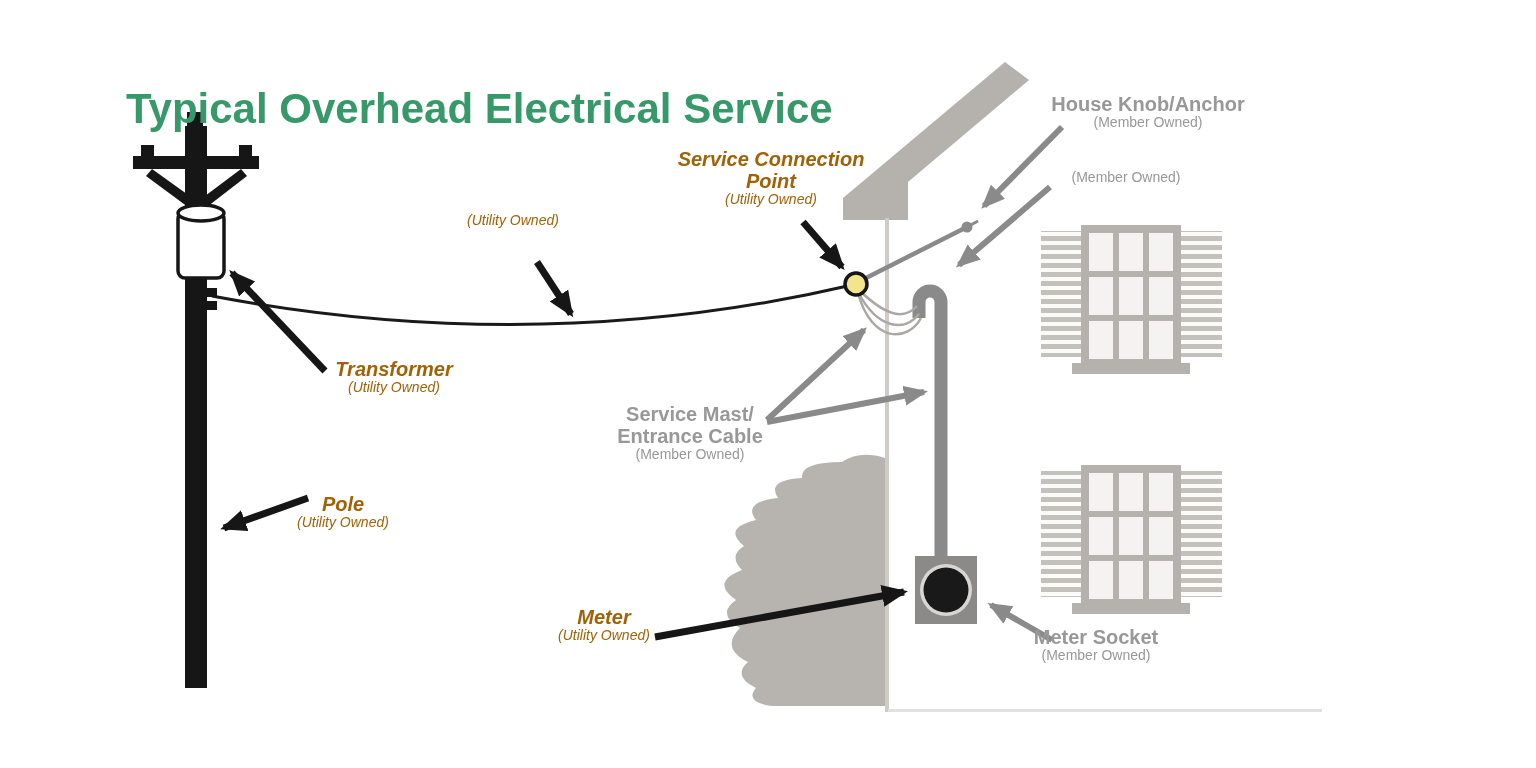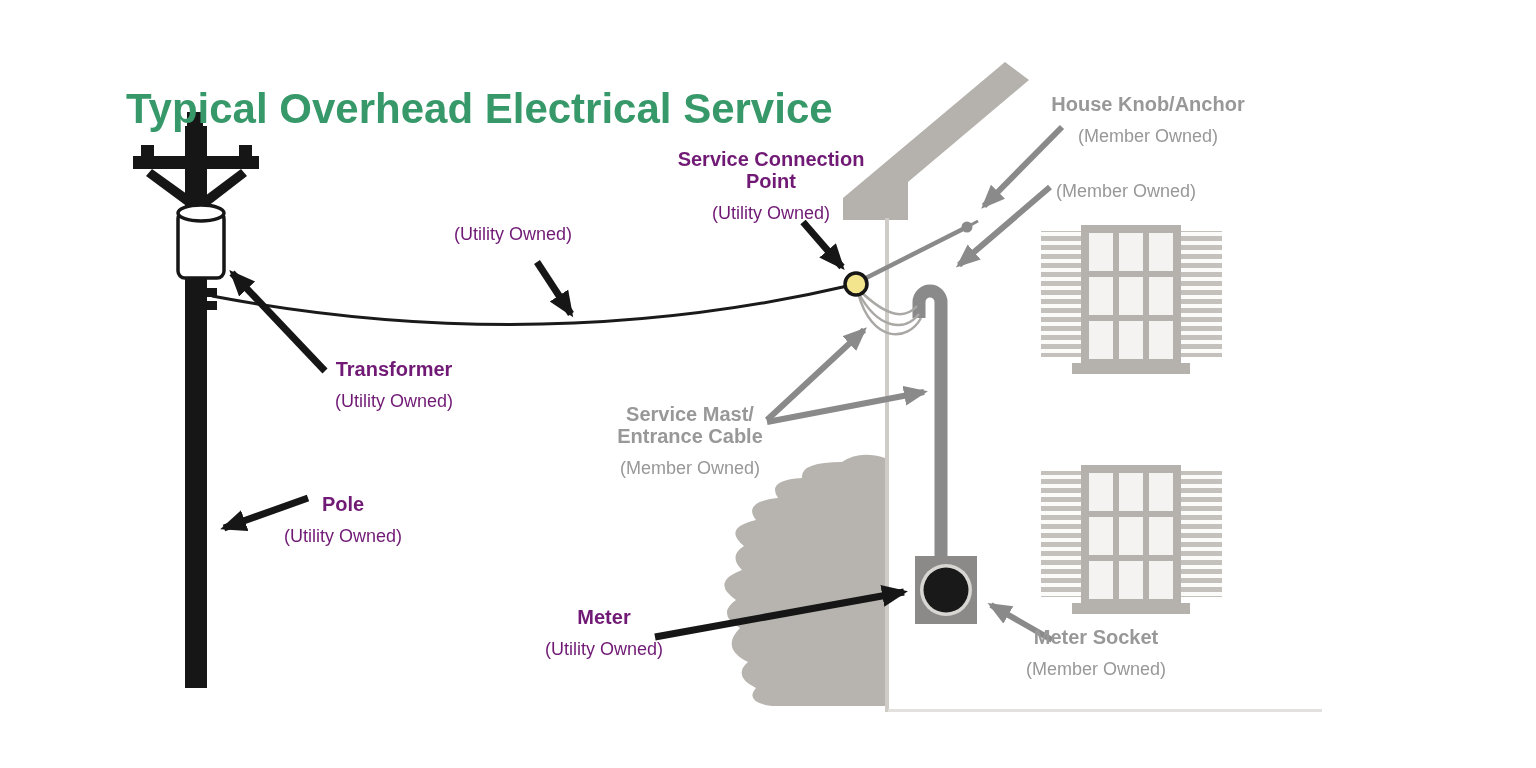--- a/index.html
+++ b/index.html
@@ -7,22 +7,22 @@
     position:relative;width:1536px;height:768px;background:#ffffff;overflow:hidden;
     font-family:"Liberation Sans", sans-serif;
   }
   .stage svg{position:absolute;left:0;top:0;}
   .page-title{
     position:absolute;left:110px;top:69px;margin:16px;
     font-size:42px;font-weight:700;color:#37996a;letter-spacing:0px;
   }
   .lbl{position:absolute;text-align:center;line-height:1.1;}
   .lbl .name{font-size:20px;font-weight:700;}
-  .lbl .owner{font-size:18px;font-weight:400;margin-top:12px;}
-  .lbl.utility .name,.lbl.utility .owner{color:#701a75;}
+  .lbl .owner{font-size:14px;font-weight:400;}
+  .lbl.utility .name,.lbl.utility .owner{color:#a16207;font-style:italic;}
   .lbl.member .name,.lbl.member .owner{color:#989898;text-align:center;}
 </style>
 </head>
 <body>
 
 <div class="stage">
 
   <svg width="1536" height="768" viewBox="0 0 1536 768">
     <defs>
       <marker id="ah-black" markerUnits="userSpaceOnUse" markerWidth="28" markerHeight="24" refX="22" refY="11" orient="auto">

